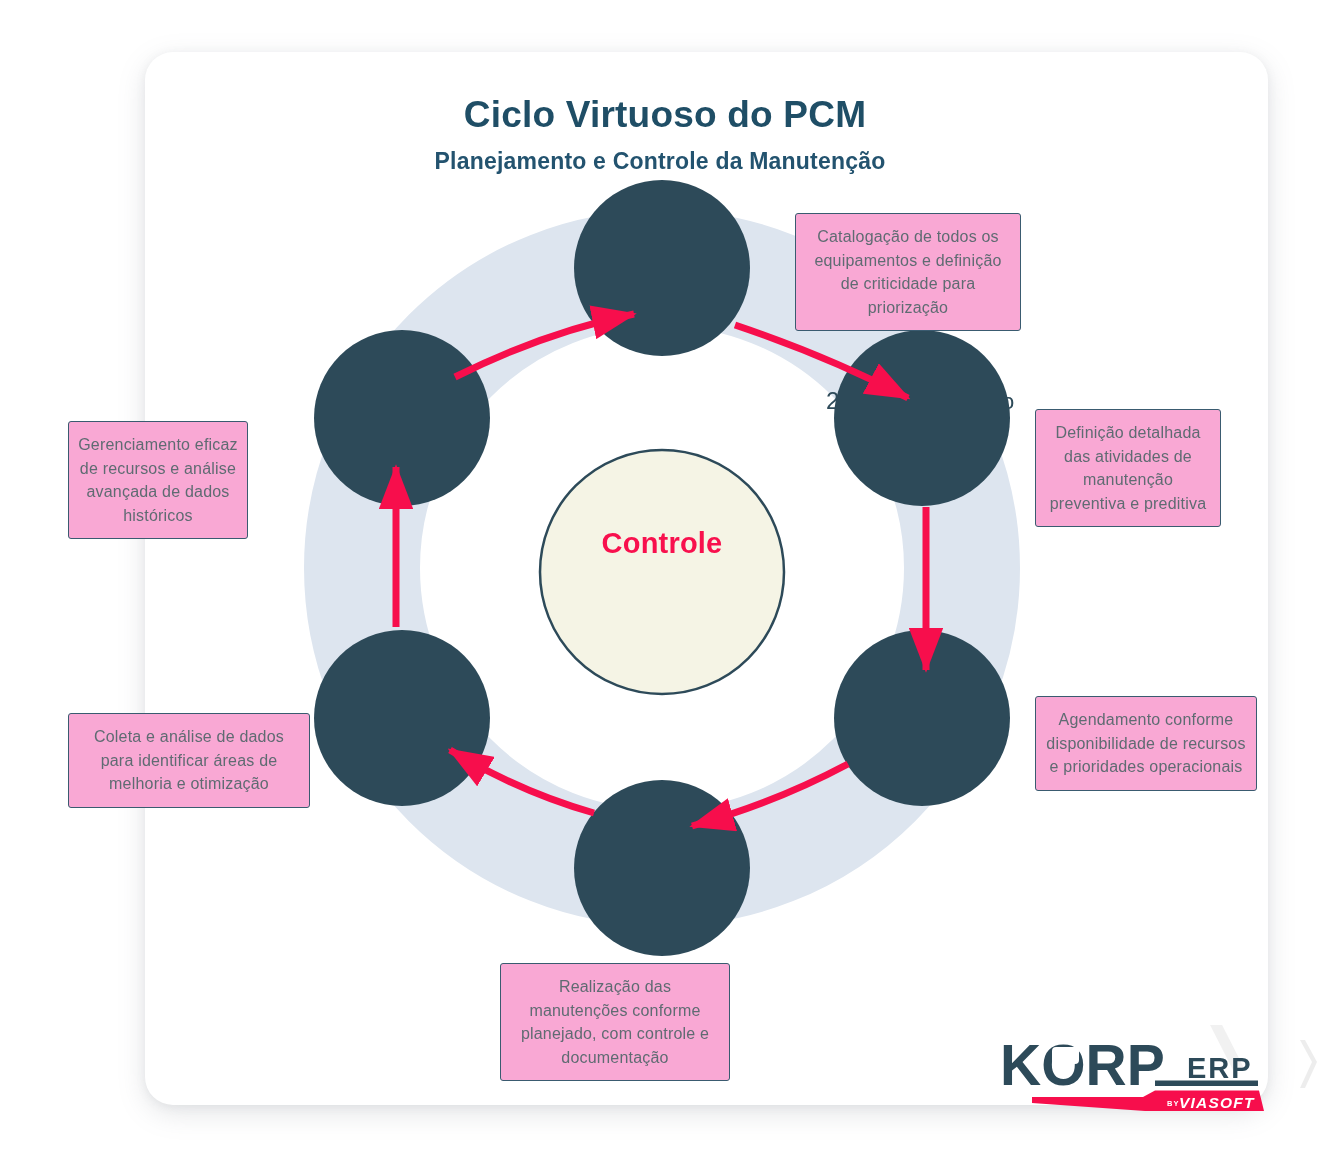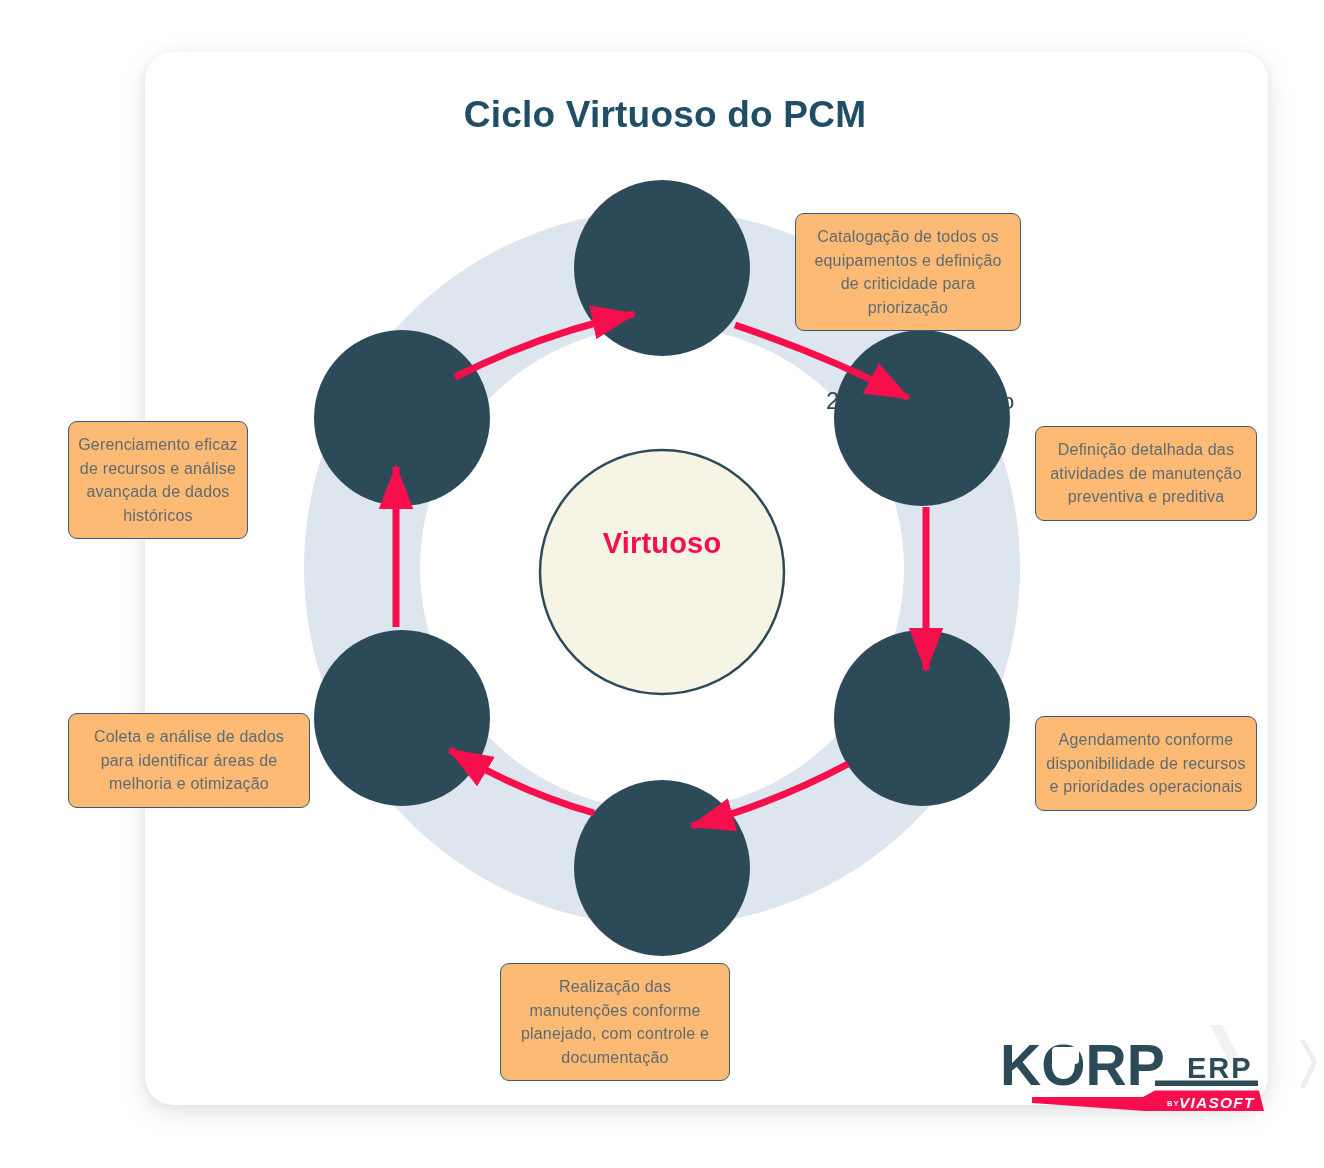--- a/index.html
+++ b/index.html
@@ -8,39 +8,40 @@
   .card{position:absolute;left:145px;top:52px;width:1123px;height:1053px;background:#ffffff;
         border-radius:28px;box-shadow:0 8px 28px rgba(120,125,135,.20),0 2px 10px rgba(120,125,135,.10);}
   .title{position:absolute;left:0;top:94px;width:1330px;text-align:center;
          font-size:37px;font-weight:800;color:#1f4e66;letter-spacing:.2px;}
   .subtitle{position:absolute;left:0;top:148px;width:1320px;text-align:center;
             font-size:23px;font-weight:700;color:#23536f;letter-spacing:.2px;}
   .diagram{position:absolute;left:0;top:0;width:1324px;height:1168px;}
   .center-label{position:absolute;left:542px;top:524px;width:240px;text-align:center;
                 font-size:29px;font-weight:800;color:#f8104d;line-height:38px;letter-spacing:.2px;}
   .center-label span{display:block;}
-  .step-box{position:absolute;background:#fdba74;border:1.6px solid #3a5b70;border-radius:9px;
+  .step-box{position:absolute;background:#f9a8d4;border:1.6px solid #3a5b70;border-radius:3px;
             padding:11px 9px;text-align:center;font-size:16px;line-height:23.5px;color:#5f6b72;
             letter-spacing:.2px;box-sizing:border-box;}
   .box-1{left:795px;top:213px;width:226px;}
-  .box-2{left:1035px;top:426px;width:222px;}
-  .box-3{left:1035px;top:716px;width:222px;}
+  .box-2{left:1035px;top:409px;width:186px;}
+  .box-3{left:1035px;top:696px;width:222px;}
   .box-4{left:500px;top:963px;width:230px;}
   .box-5{left:68px;top:713px;width:242px;}
   .box-6{left:68px;top:421px;width:180px;}
   .logo{position:absolute;left:995px;top:1025px;width:330px;height:115px;}
 </style>
 </head>
 <body>
 
 <div class="page">
 
   <div class="card"></div>
 
   <div class="title">Ciclo Virtuoso do PCM</div>
+  <div class="subtitle">Planejamento e Controle da Manutenção</div>
 
   <svg class="diagram" viewBox="0 0 1324 1168">
     <defs>
       <marker id="arrowhead" viewBox="0 0 6.4 4.9" refX="6.0" refY="2.45" markerWidth="6.4" markerHeight="4.9" orient="auto" markerUnits="strokeWidth">
         <path d="M0,0 L6.4,2.45 L0,4.9 Z" fill="#f70e4c"></path>
       </marker>
     </defs>
 
     <circle cx="662" cy="568" r="300" fill="none" stroke="#dde5ef" stroke-width="116"></circle>
 
@@ -58,21 +59,21 @@
     <path d="M735,325 Q830,357 908,398" fill="none" stroke="#f70e4c" stroke-width="7" marker-end="url(#arrowhead)"></path>
     <path d="M926,507 L926,670" fill="none" stroke="#f70e4c" stroke-width="7" marker-end="url(#arrowhead)"></path>
     <path d="M848,764 Q775,803 692,826" fill="none" stroke="#f70e4c" stroke-width="7" marker-end="url(#arrowhead)"></path>
     <path d="M594,813 Q520,792 450,750" fill="none" stroke="#f70e4c" stroke-width="7" marker-end="url(#arrowhead)"></path>
     <path d="M396,627 L396,467" fill="none" stroke="#f70e4c" stroke-width="7" marker-end="url(#arrowhead)"></path>
 
     <circle cx="662" cy="572" r="122" fill="#f5f4e5" stroke="#2d4a59" stroke-width="2.5"></circle>
   </svg>
 
   <div class="center-label">
-    <span>Virtuoso</span>
+    <span>Controle</span>
   </div>
 
   <div class="step-box box-1">Catalogação de todos os equipamentos e definição de criticidade para priorização</div>
   <div class="step-box box-2">Definição detalhada das atividades de manutenção preventiva e preditiva</div>
   <div class="step-box box-3">Agendamento conforme disponibilidade de recursos e prioridades operacionais</div>
   <div class="step-box box-4">Realização das manutenções conforme planejado, com controle e documentação</div>
   <div class="step-box box-5">Coleta e análise de dados para identificar áreas de melhoria e otimização</div>
   <div class="step-box box-6">Gerenciamento eficaz de recursos e análise avançada de dados históricos</div>
 
   <div class="logo">

